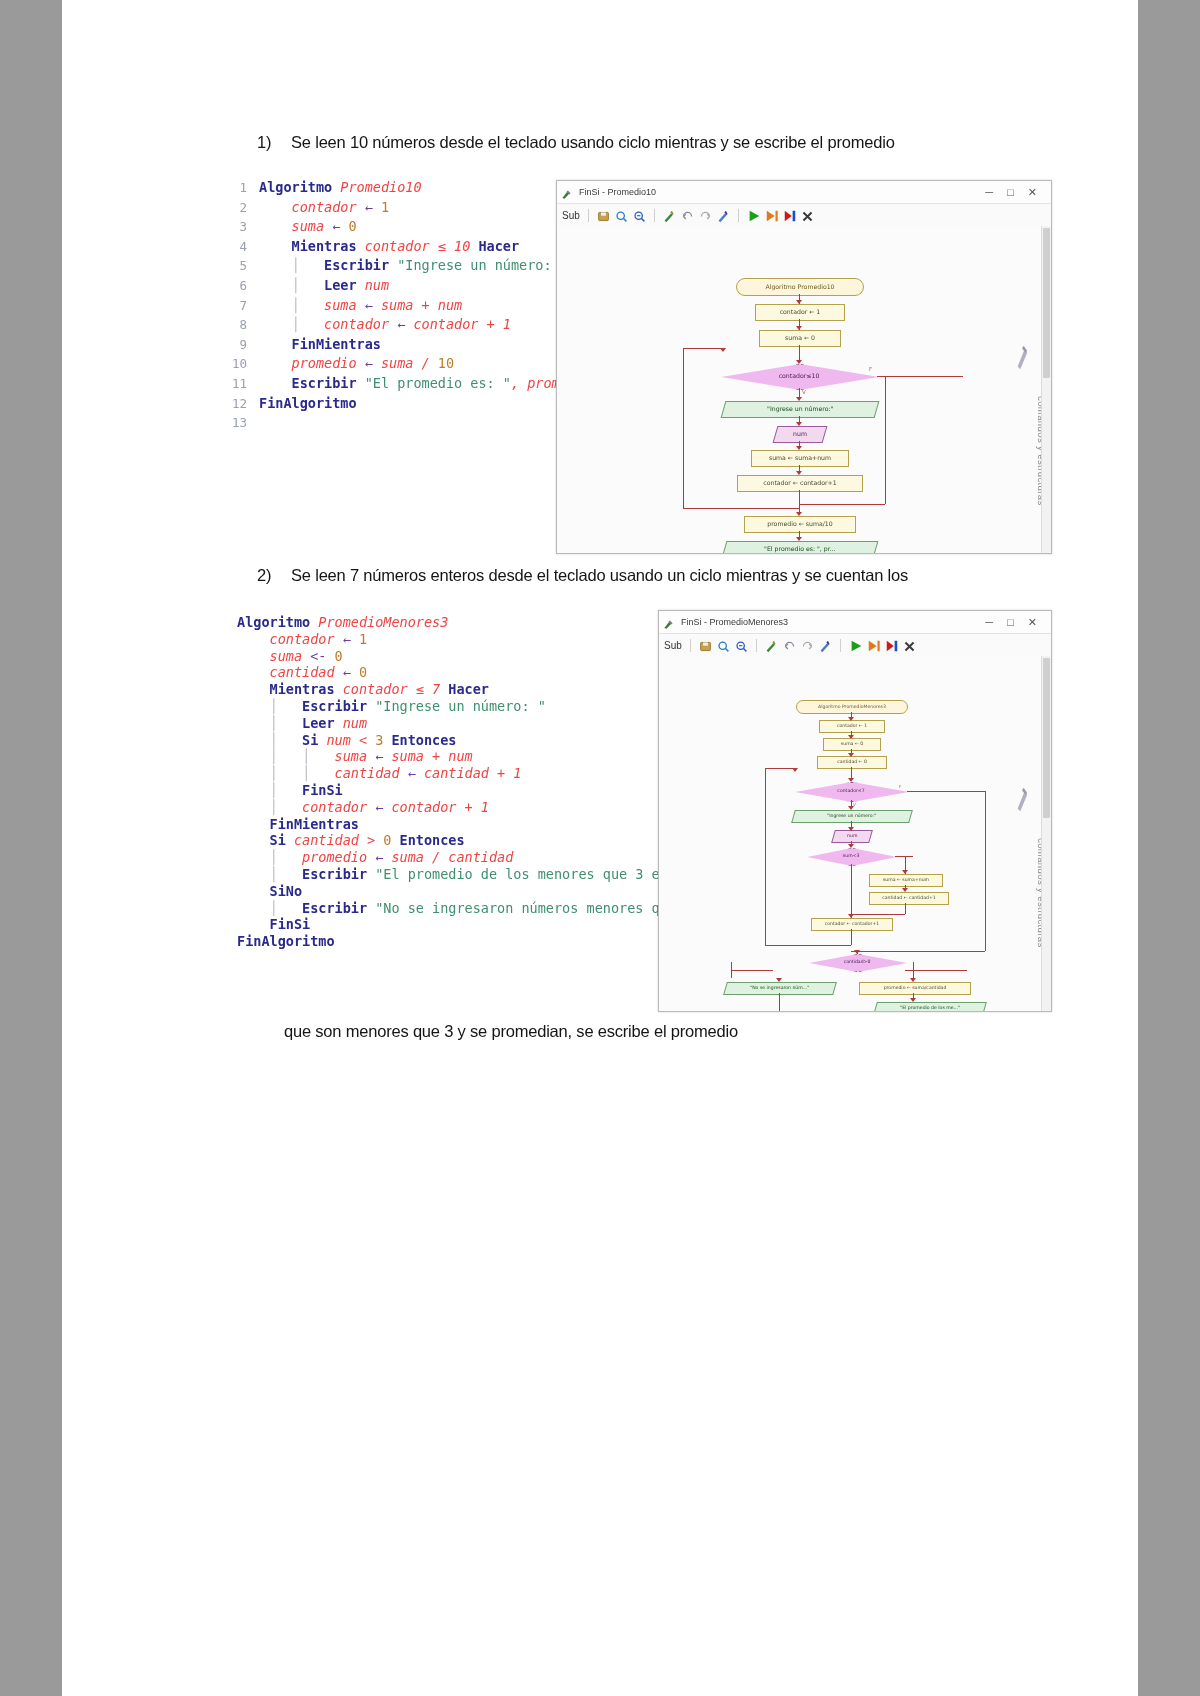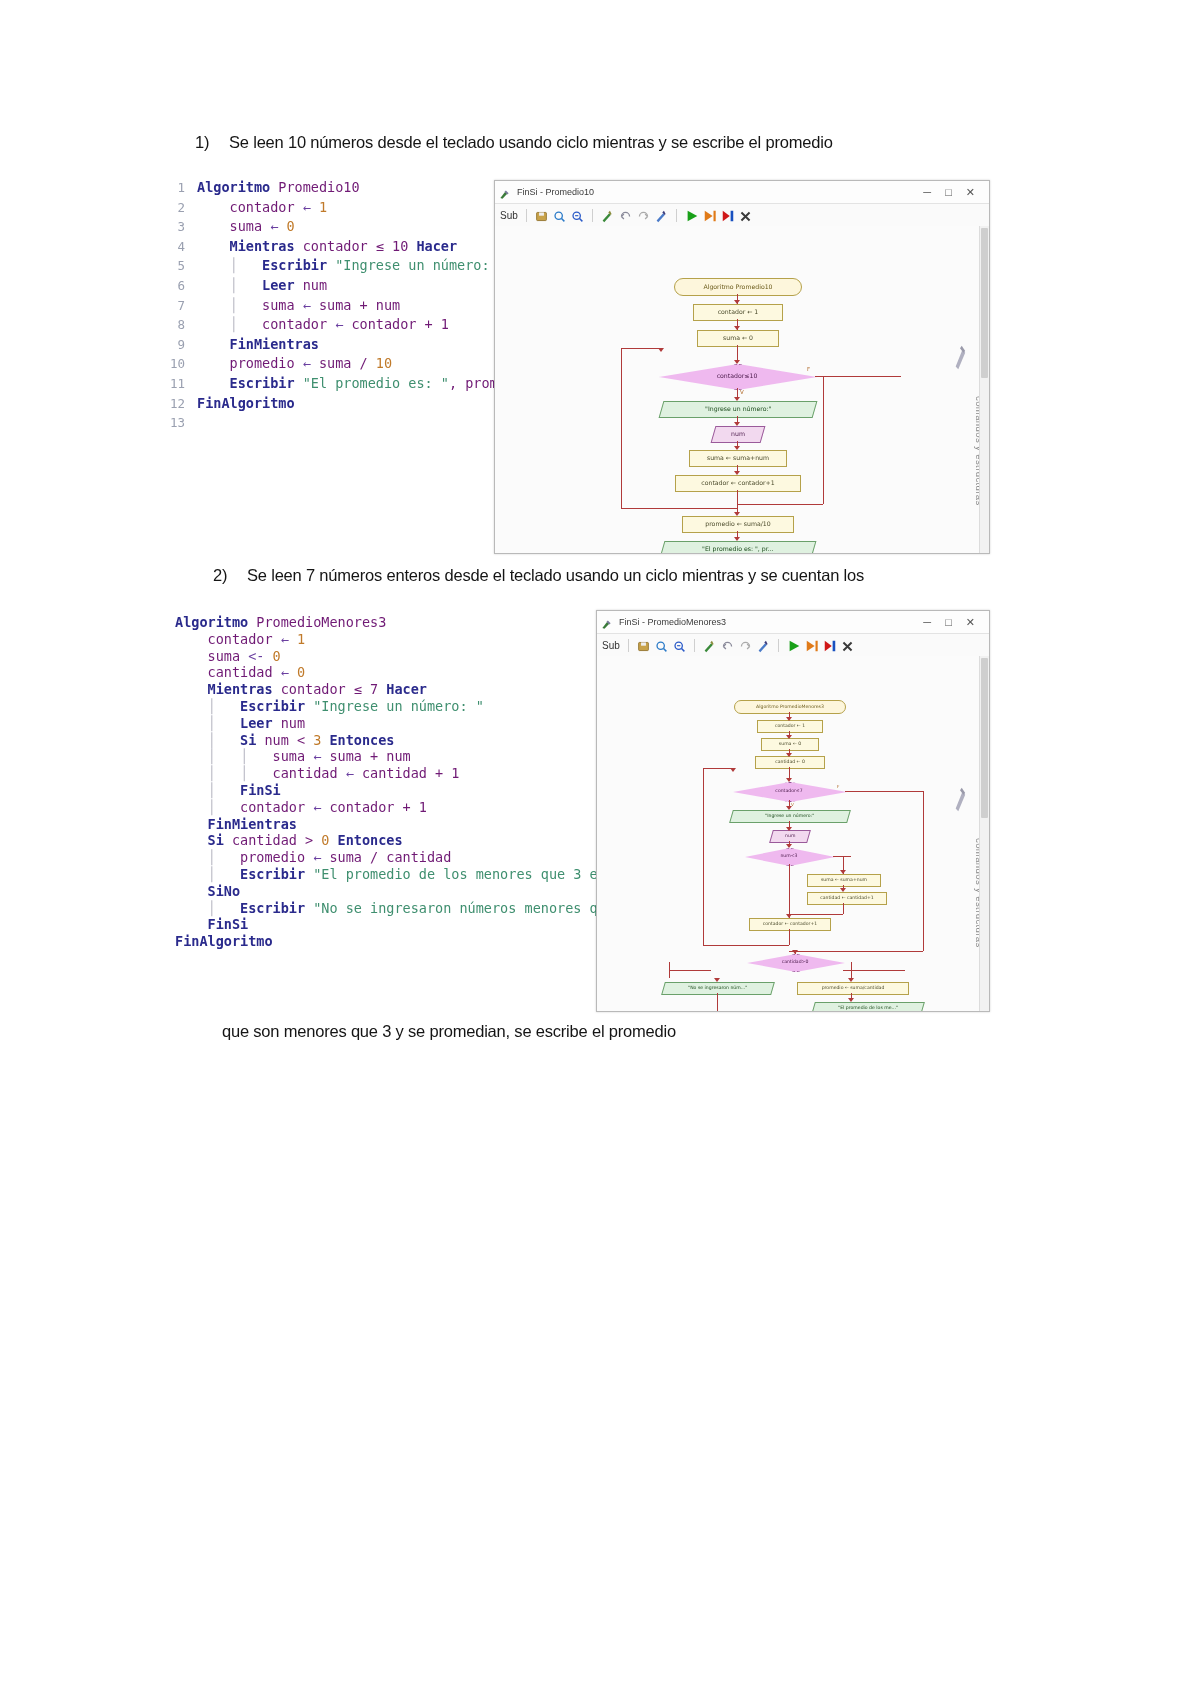--- a/index.html
+++ b/index.html
@@ -1,38 +1,38 @@
 <!DOCTYPE html>
 <html><head>
 <meta charset="utf-8">
 <style>
   html,body{margin:0;padding:0;background:#9a9a9a;}
   body{font-family:"Liberation Sans",sans-serif;}
   .page{
-    position:relative;width:1200px;height:1696px;background:#ffffff;margin:0 auto;
+    position:relative;width:1076px;height:1696px;background:#ffffff;margin:0 auto;
     overflow:hidden;
   }
 
   
   .prose{
     position:absolute;font-family:"Liberation Sans",sans-serif;
     font-size:16.5px;color:#151515;letter-spacing:-0.2px;white-space:nowrap;
   }
   .prose .num{display:inline-block;width:34px;}
 
   
   .code{
     position:absolute;font-family:"DejaVu Sans Mono",monospace;
     white-space:pre;
   }
   .code .ln{display:block;}
   .gut{display:inline-block;width:30px;text-align:right;color:#9aa0b0;
        margin-right:12px;font-size:12.5px;}
   .kw{color:#2a2a8c;font-weight:bold;}
-  .id{color:#701a75;}
+  .id{color:#ef4444;font-style:italic;}
   .str{color:#3f8f6f;}
   .num2{color:#c07a2a;}
   .op{color:#6a3fa0;}
   .bar{color:#b9b9c4;}
 
   
   .win{position:absolute;background:#ffffff;border:1px solid #b9b9b9;
        box-shadow:0 0 2px rgba(0,0,0,.18);overflow:hidden;}
   .win-title{height:22px;background:#fdfdfd;border-bottom:1px solid #e3e3e3;
              display:flex;align-items:center;padding:0 4px;}
@@ -232,21 +232,21 @@
             <path d="M10 2 L14 8 L12 10 L8 5 Z" fill="#9a9aaa"></path>
           </svg>
       </div>
       <div class="vtext" style="right:4px;top:170px;">comandos y estructuras</div>
       <div class="scrollv">
         <div class="thumb" style="top:2px;height:150px;"></div>
       </div>
     </div>
   </div>
 
-  <div class="prose" style="left:213px;top:566px;">
+  <div class="prose" style="left:195px;top:566px;">
     <span class="num">2)</span><span>Se leen 7 números enteros desde el teclado usando un ciclo mientras y se cuentan los</span>
   </div>
 
   <div class="code" id="listing2" style="left:175px;top:614px;font-size:13.5px;line-height:16.8px;"><span class="ln"><span class="bar"></span><span class="kw">Algoritmo </span><span class="id">PromedioMenores3</span></span><span class="ln"><span class="bar">    </span><span class="id">contador </span><span class="op">← </span><span class="num2">1</span></span><span class="ln"><span class="bar">    </span><span class="id">suma </span><span class="op">&lt;- </span><span class="num2">0</span></span><span class="ln"><span class="bar">    </span><span class="id">cantidad </span><span class="op">← </span><span class="num2">0</span></span><span class="ln"><span class="bar">    </span><span class="kw">Mientras </span><span class="id">contador ≤ 7 </span><span class="kw">Hacer</span></span><span class="ln"><span class="bar">    │   </span><span class="kw">Escribir </span><span class="str">"Ingrese un número: "</span></span><span class="ln"><span class="bar">    │   </span><span class="kw">Leer </span><span class="id">num</span></span><span class="ln"><span class="bar">    │   </span><span class="kw">Si </span><span class="id">num &lt; </span><span class="num2">3 </span><span class="kw">Entonces</span></span><span class="ln"><span class="bar">    │   │   </span><span class="id">suma </span><span class="op">← </span><span class="id">suma + num</span></span><span class="ln"><span class="bar">    │   │   </span><span class="id">cantidad </span><span class="op">← </span><span class="id">cantidad + 1</span></span><span class="ln"><span class="bar">    │   </span><span class="kw">FinSi</span></span><span class="ln"><span class="bar">    │   </span><span class="id">contador </span><span class="op">← </span><span class="id">contador + 1</span></span><span class="ln"><span class="bar">    </span><span class="kw">FinMientras</span></span><span class="ln"><span class="bar">    </span><span class="kw">Si </span><span class="id">cantidad &gt; </span><span class="num2">0 </span><span class="kw">Entonces</span></span><span class="ln"><span class="bar">    │   </span><span class="id">promedio </span><span class="op">← </span><span class="id">suma / cantidad</span></span><span class="ln"><span class="bar">    │   </span><span class="kw">Escribir </span><span class="str">"El promedio de los menores que 3 es: "</span><span class="id">, promedio</span></span><span class="ln"><span class="bar">    </span><span class="kw">SiNo</span></span><span class="ln"><span class="bar">    │   </span><span class="kw">Escribir </span><span class="str">"No se ingresaron números menores que 3"</span></span><span class="ln"><span class="bar">    </span><span class="kw">FinSi</span></span><span class="ln"><span class="bar"></span><span class="kw">FinAlgoritmo</span></span></div>
 
   <div class="win" style="left:596px;top:610px;width:392px;height:400px;">
     <div class="win-title">
       <span class="ico">
         <svg width="11" height="11" viewBox="0 0 16 16">
           <path d="M2 13 L9 4 L12 7 L5 14 Z" fill="#3a7a3a"></path>

